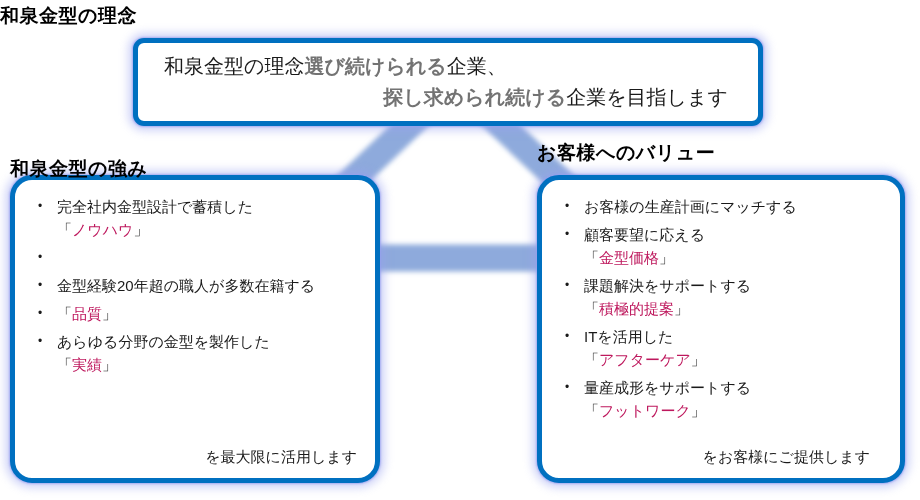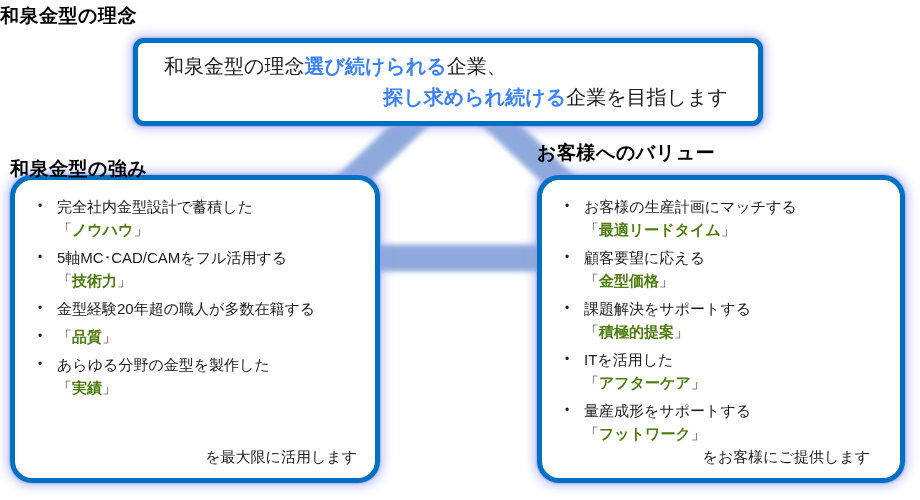--- a/index.html
+++ b/index.html
@@ -19,31 +19,31 @@
     position:absolute;z-index:2;background:#ffffff;border:5px solid #0070C0;
     box-sizing:border-box;
     box-shadow:0 0 2px 1px rgba(150,158,240,0.75), 0 0 9px 5px rgba(152,162,240,0.45);
   }
   .theory-box{
     left:133px;top:38px;width:630px;height:88px;border-radius:11px;
     padding:8px 26px 0 26px;font-size:20px;line-height:31px;
   }
   .theory-line1{text-align:left;}
   .theory-line2{text-align:right;padding-right:4px;}
-  .em-blue{color:#3b82f6;font-weight:bold;}
+  .em-blue{color:#737373;font-weight:bold;}
   .side-box{
     top:175px;width:370px;height:308px;border-radius:22px;
     padding:15px 12px 10px 8px;font-size:15px;line-height:23px;
   }
   .box-left{left:10px;}
   .box-right{left:537px;width:368px;}
   .bullet-row{display:flex;margin-bottom:5px;}
   .bullet-dot{width:34px;flex:0 0 34px;text-align:center;font-size:12px;line-height:23px;color:#1a1a1a;}
   .bullet-text{flex:1;}
-  .term-line .term{font-weight:bold;color:#4d7c0f;}
+  .term-line .term{font-weight:normal;color:#be185d;}
   .box-footer{position:absolute;bottom:10px;font-size:15px;color:#1a1a1a;}
   .footer-left{right:18px;}
   .footer-right{right:30px;}
 </style>
 </head>
 <body>
 
 <div class="canvas">
 
   <svg class="tri-svg" width="920" height="500" viewBox="0 0 920 500">
@@ -75,24 +75,20 @@
     <div class="bullet-row">
       <div class="bullet-dot">•</div>
       <div class="bullet-text">
         <div class="lead-line">完全社内金型設計で蓄積した</div>
         <div class="term-line"><span>「</span><span class="term">ノウハウ</span><span>」</span></div>
       </div>
     </div>
 
     <div class="bullet-row">
       <div class="bullet-dot">•</div>
-      <div class="bullet-text">
-        <div class="lead-line">5軸MC･CAD/CAMをフル活用する</div>
-        <div class="term-line"><span>「</span><span class="term">技術力</span><span>」</span></div>
-      </div>
     </div>
 
     <div class="bullet-row">
       <div class="bullet-dot">•</div>
       <div class="bullet-text">
         <div class="lead-line">金型経験20年超の職人が多数在籍する</div>
       </div>
     </div>
 
     <div class="bullet-row">
@@ -112,21 +108,20 @@
 
     <div class="box-footer footer-left">を最大限に活用します</div>
   </div>
 
   <div class="box side-box box-right">
 
     <div class="bullet-row">
       <div class="bullet-dot">•</div>
       <div class="bullet-text">
         <div class="lead-line">お客様の生産計画にマッチする</div>
-        <div class="term-line"><span>「</span><span class="term">最適リードタイム</span><span>」</span></div>
       </div>
     </div>
 
     <div class="bullet-row">
       <div class="bullet-dot">•</div>
       <div class="bullet-text">
         <div class="lead-line">顧客要望に応える</div>
         <div class="term-line"><span>「</span><span class="term">金型価格</span><span>」</span></div>
       </div>
     </div>

